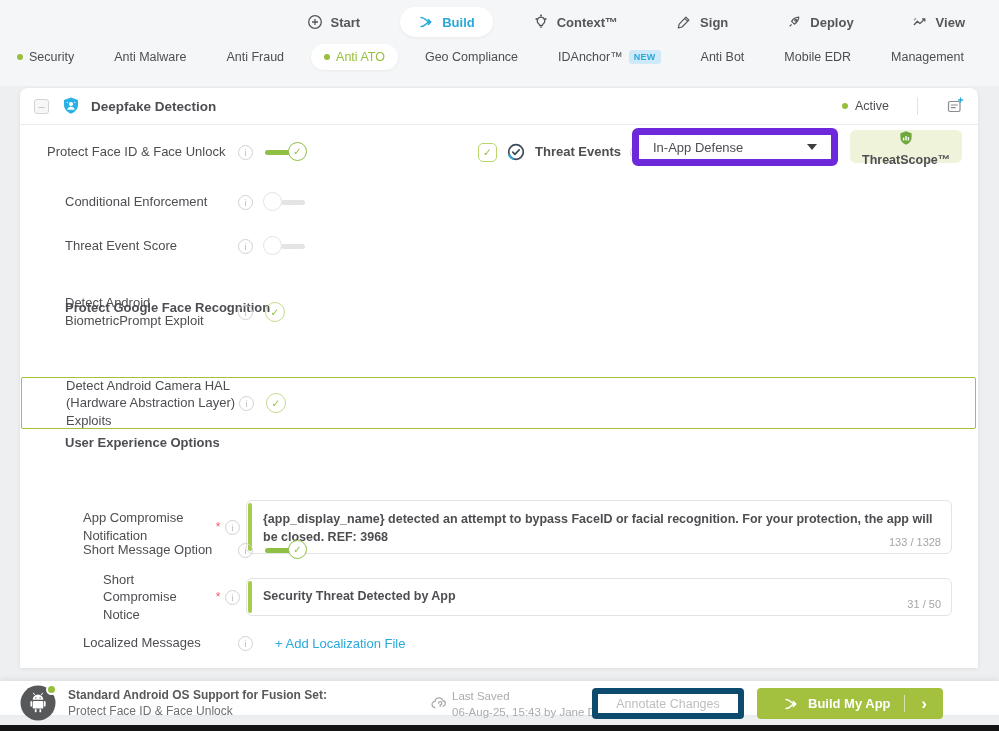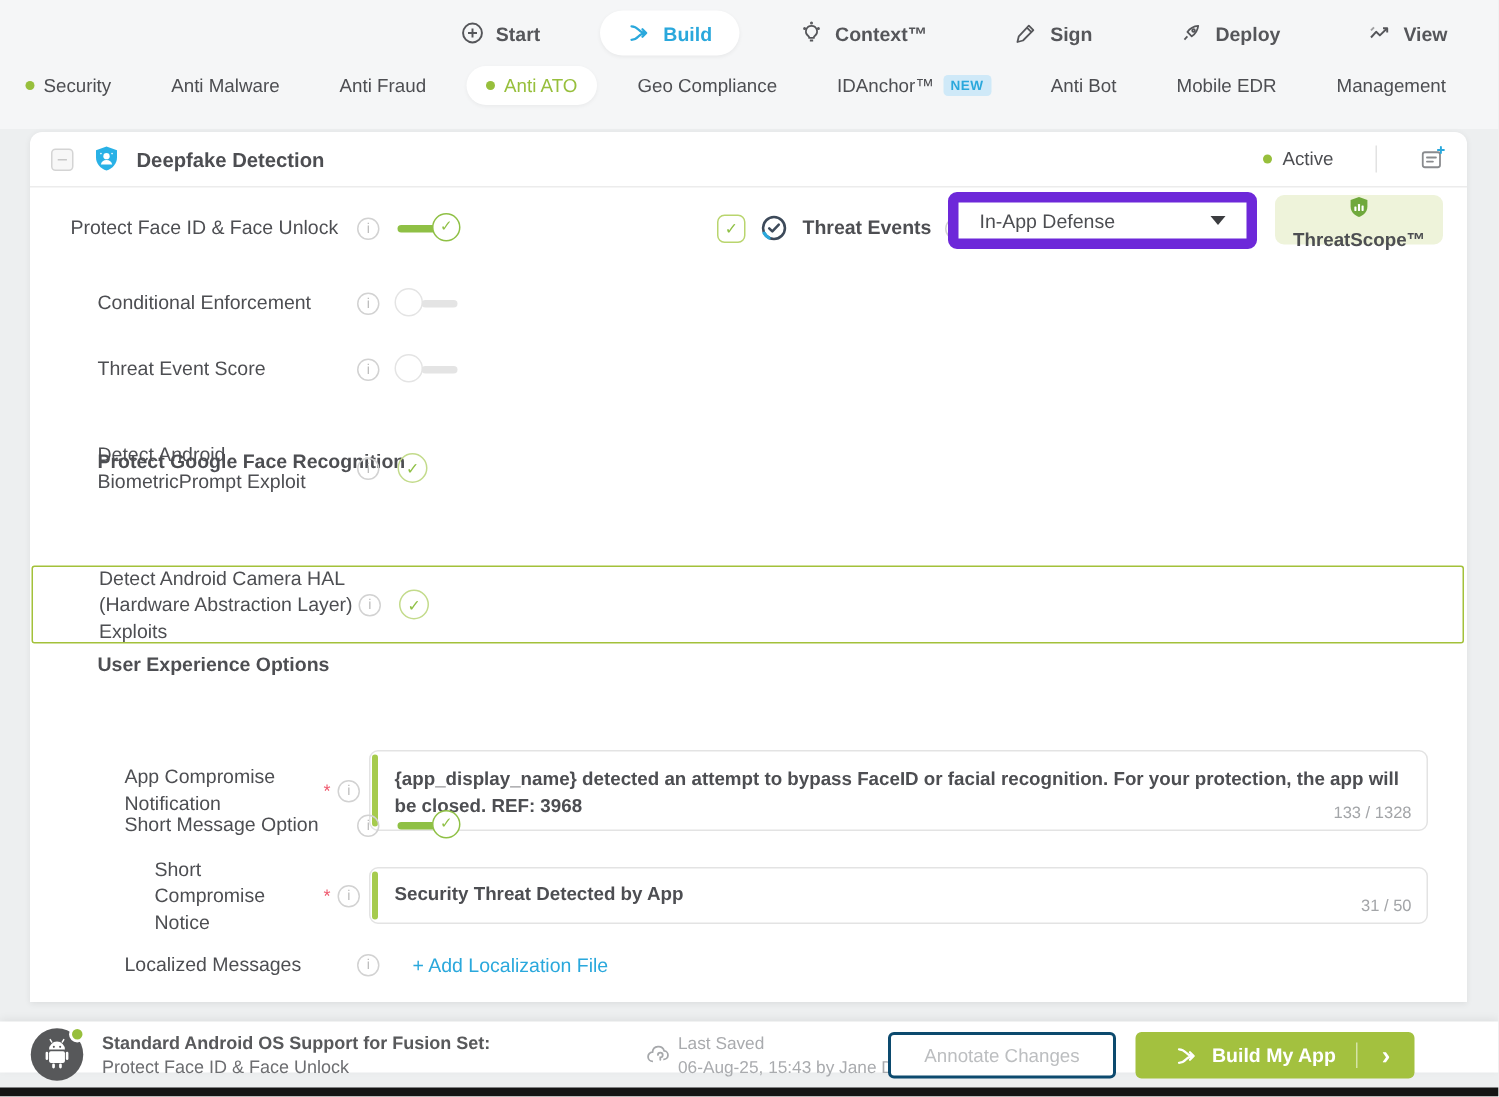--- a/index.html
+++ b/index.html
@@ -75,21 +75,21 @@
 
   
   .footer { position:absolute; left:0; top:681px; width:100%; height:34px; background:#fff; box-shadow:0 -2px 6px rgba(0,0,0,.07); }
   .droid-wrap { position:absolute; left:20px; top:4px; width:36px; height:36px; }
   .droid-dot { position:absolute; right:-1px; top:-1px; width:11px; height:11px; border-radius:50%; background:#97bf3c; border:2px solid #fff; }
   .fusion { position:absolute; left:68px; top:7px; }
   .fusion .l1 { font-size:12px; font-weight:bold; color:#58595b; }
   .fusion .l2 { font-size:12px; color:#6d6e71; margin-top:2px; }
   .saved-icon { position:absolute; left:430px; top:14px; }
   .saved { position:absolute; left:452px; top:7px; font-size:11.5px; color:#a9abae; line-height:1.4; }
-  .btn-annotate { position:absolute; left:592px; top:7px; width:152px; height:31px; border:2px solid #0c4a6e; border-radius:4px; background:#fff; color:#bcbec0; font-size:12.5px; display:flex; align-items:center; justify-content:center; cursor:pointer; }
+  .btn-annotate { position:absolute; left:592px; top:7px; width:152px; height:31px; border:6px solid #0c4a6e; border-radius:4px; background:#fff; color:#bcbec0; font-size:12.5px; display:flex; align-items:center; justify-content:center; cursor:pointer; }
   .btn-build { position:absolute; left:757px; top:7px; width:186px; height:31px; border-radius:4px; background:#a3c13f; color:#fff; display:flex; align-items:center; cursor:pointer; }
   .btn-build .bb-label { font-size:13px; font-weight:bold; margin-left:9px; }
   .btn-build .bb-icon { margin-left:26px; }
   .bb-div { width:1px; height:17px; background:rgba(255,255,255,.55); margin-left:auto; }
   .bb-chev { width:38px; text-align:center; font-size:17px; font-weight:bold; line-height:31px; }
   .bb-chev::after { content:"›"; }
 
   .bottom-strip { position:absolute; left:0; top:725px; width:100%; height:6px; background:#141414; }
 </style>
 </head>

